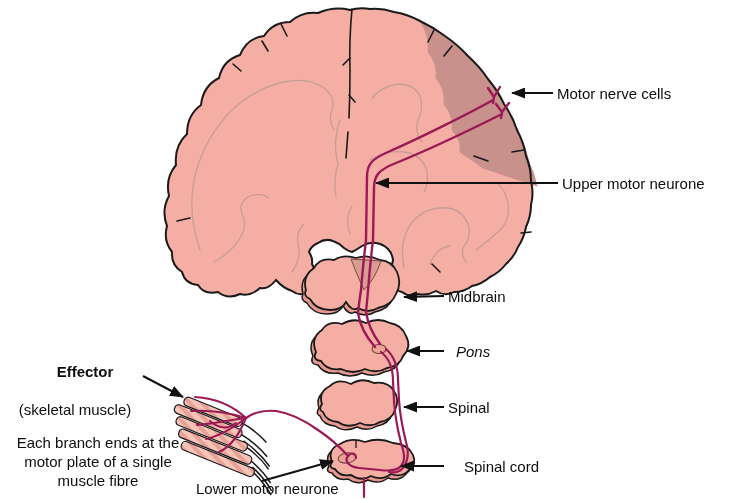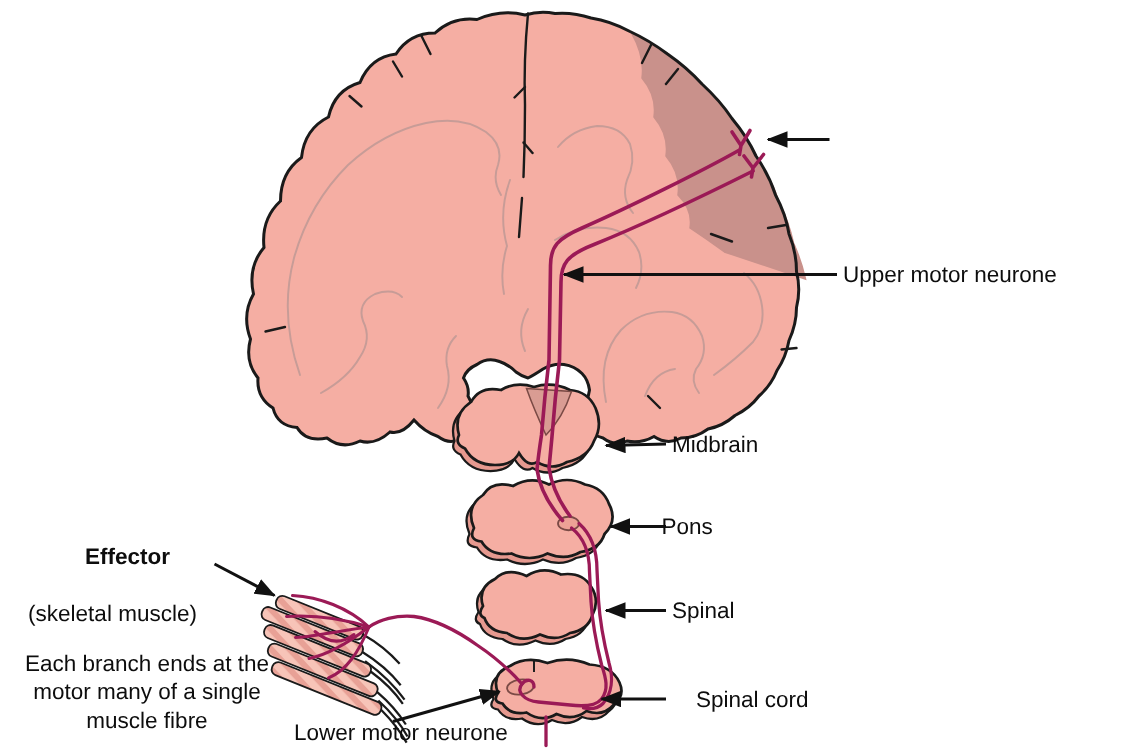--- a/index.html
+++ b/index.html
@@ -140,28 +140,29 @@
     <path d="M558,183 L376,183" marker-end="url(#ah)"></path>
     <path d="M444,296 L404,297" marker-end="url(#ah)"></path>
     <path d="M444,351 L407,351" marker-end="url(#ah)"></path>
     <path d="M444,407 L404,407" marker-end="url(#ah)"></path>
     <path d="M444,466 L401,466" marker-end="url(#ah)"></path>
     <path d="M143,376 L183,397" marker-end="url(#ah)"></path>
     <path d="M262,481 L333,461" marker-end="url(#ah)"></path>
   </g>
 </svg>
 
+  <div class="label nowrap" style="left:557px; top:85px;">Motor nerve cells</div>
   <div class="label nowrap" style="left:562px; top:175px;">Upper motor neurone</div>
   <div class="label nowrap" style="left:448px; top:288px;">Midbrain</div>
-  <div class="label nowrap" style="left:441px; top:343px;">Pons</div>
+  <div class="label nowrap" style="left:456px; top:343px;font-style:italic;">Pons</div>
   <div class="label nowrap" style="left:448px; top:399px;">Spinal</div>
   <div class="label nowrap" style="left:448px; top:458px;margin-left:16px;">Spinal cord</div>
   <div class="label nowrap" style="left:196px; top:480px;">Lower motor neurone</div>
 
   <div class="label center" style="left:0px; top:344px; width:150px;">
     <div class="bold">Effector</div>
     <div>(skeletal muscle)</div>
   </div>
 
   <div class="label center" style="left:3px;  top:434px; width:190px;">Each branch ends at the
-motor many of a single
+motor plate of a single
 muscle fibre</div>
 </div>
 
 </body></html>

